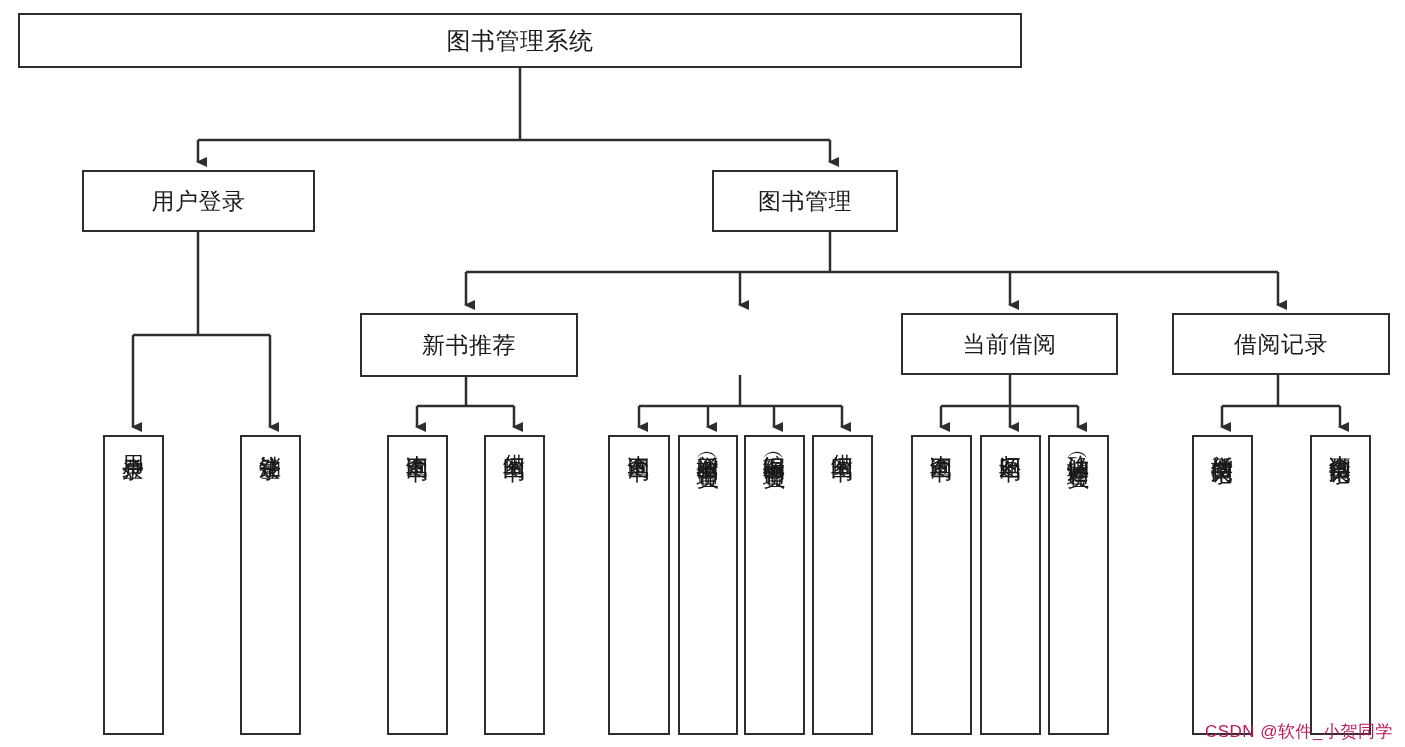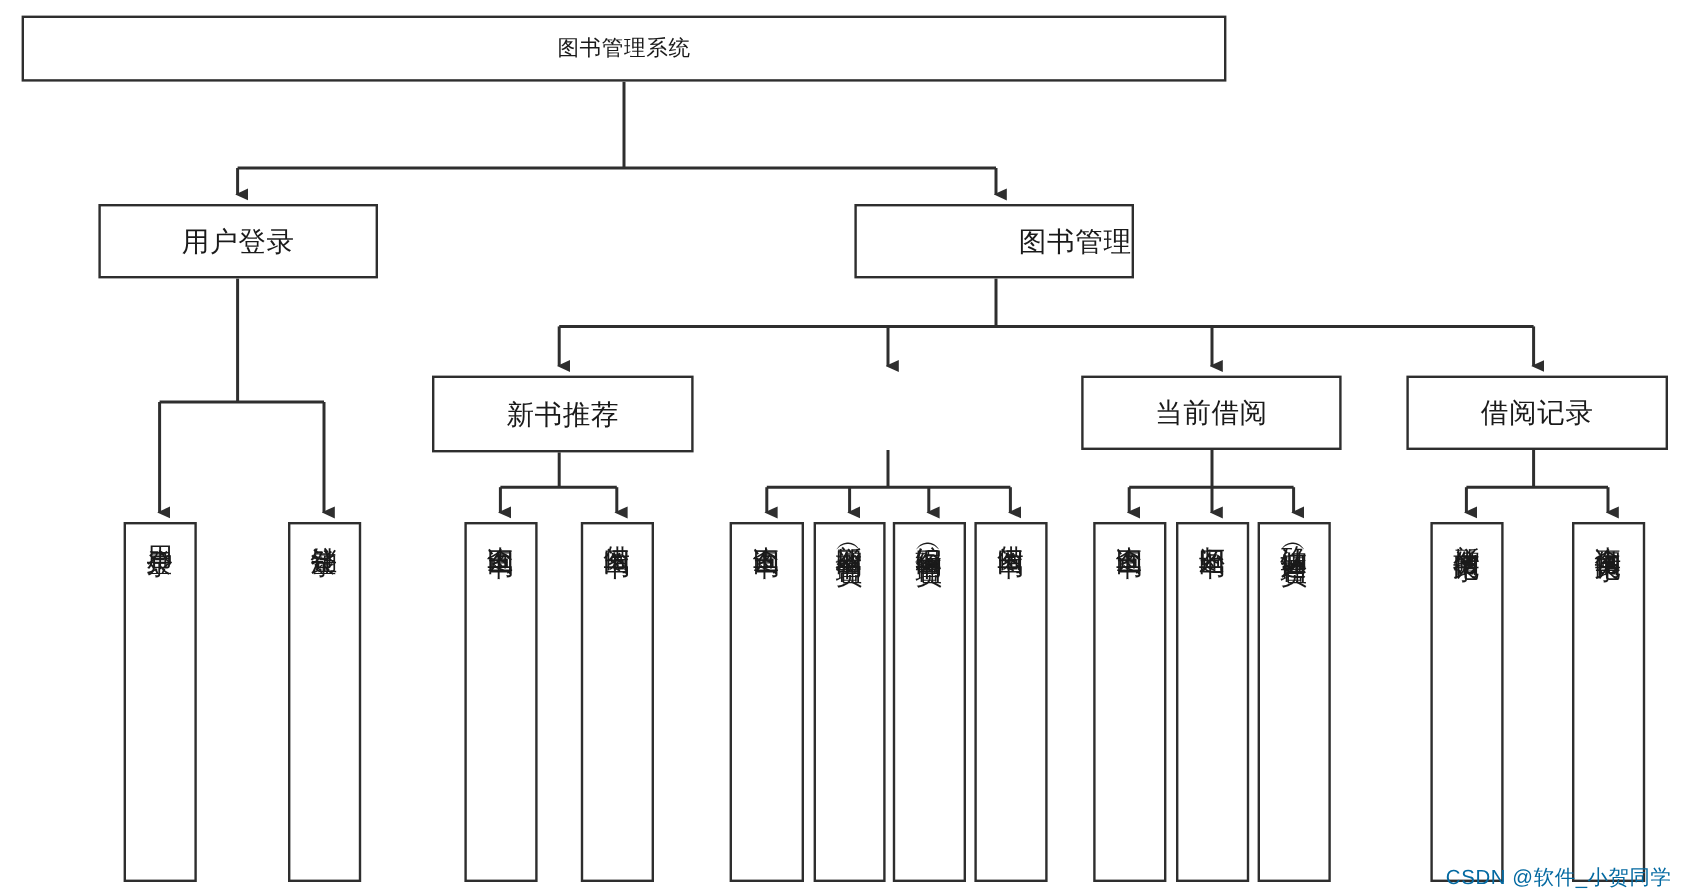--- a/index.html
+++ b/index.html
@@ -32,40 +32,40 @@
     align-items: center;
     justify-content: center;
     color: #1a1a1a;
   }
   .node .label {
     font-size: 23px;
     line-height: 1.15;
     letter-spacing: 0.5px;
     white-space: nowrap;
   }
-  .node.root .label { font-size: 18px; }
+  .node.root .label { font-size: 24px; }
   .node.leaf {
     align-items: flex-start;
     justify-content: center;
     padding-top: 0;
   }
   .node.leaf .label {
     writing-mode: vertical-rl;
     text-orientation: upright;
     font-size: 22px;
     line-height: 1.32;
     letter-spacing: 2px;
     white-space: nowrap;
   }
   .watermark {
     position: absolute;
     right: 12px;
     bottom: 4px;
     font-size: 17px;
-    color: #0369a1;
+    color: #be185d;
     letter-spacing: 0.5px;
     white-space: nowrap;
   }
 </style>
 </head>
 <body>
 
 <div id="canvas">
 
   <svg class="wires" viewBox="0 0 1405 747" xmlns="http://www.w3.org/2000/svg">
@@ -118,21 +118,21 @@
     </g>
   </svg>
 
   <div class="node root" style="left:18px; top:13px; width:1004px; height:55px;">
     <span class="label">图书管理系统</span>
   </div>
 
   <div class="node" style="left:82px; top:170px; width:233px; height:62px;">
     <span class="label">用户登录</span>
   </div>
-  <div class="node" style="left:712px; top:170px; width:233px; height:62px;justify-content:flex-end;">
+  <div class="node" style="left:712px; top:170px; width:186px; height:62px;">
     <span class="label">图书管理</span>
   </div>
 
   <div class="node" style="left:360px; top:313px; width:218px; height:64px;">
     <span class="label">新书推荐</span>
   </div>
   <div class="node" style="left:901px; top:313px; width:217px; height:62px;">
     <span class="label">当前借阅</span>
   </div>
   <div class="node" style="left:1172px; top:313px; width:218px; height:62px;">

